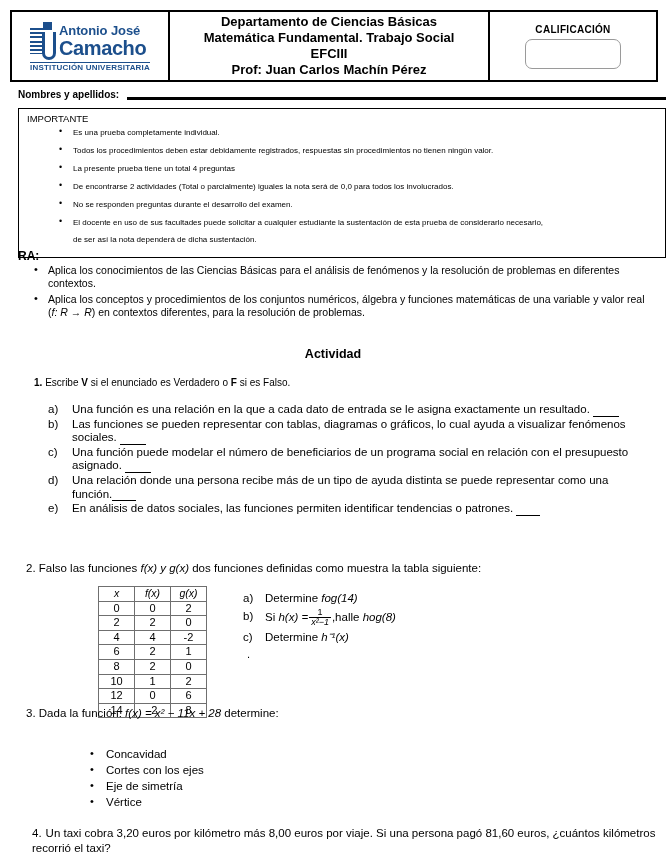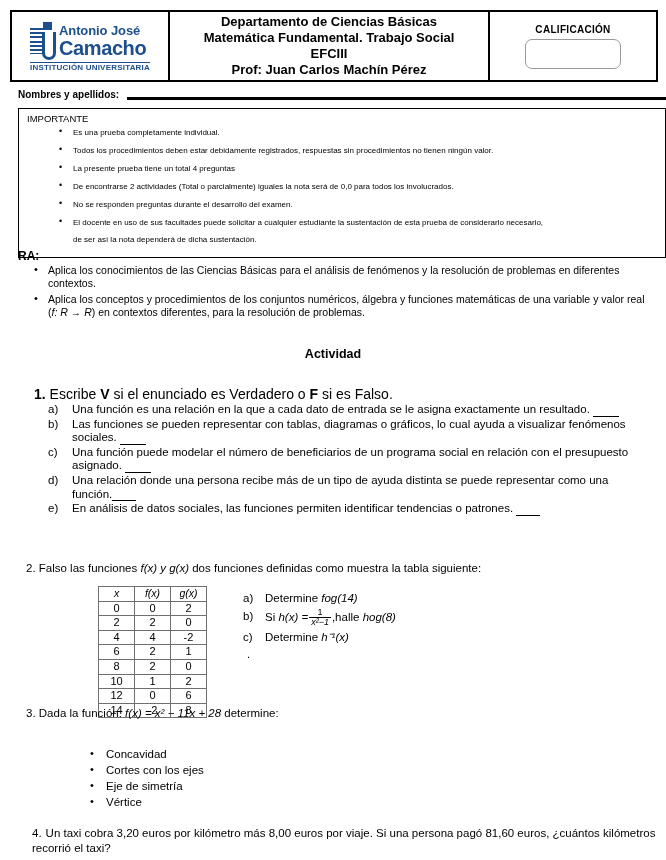--- a/index.html
+++ b/index.html
@@ -252,23 +252,22 @@
     text-align: center;
     font-size: 12.5px;
     font-weight: bold;
   }
 
   
   .q1 {
     position: absolute;
     left: 34px;
     top: 375px;
-    font-size: 14px;
+    font-size: 10px;
     line-height: 15px;
-    margin-top: 12px;
   }
   .q1 b { font-weight: bold; }
   .q1-num { font-weight: bold; }
 
   .q1-list {
     position: absolute;
     left: 48px;
     top: 403px;
     width: 600px;
     margin: 0;

